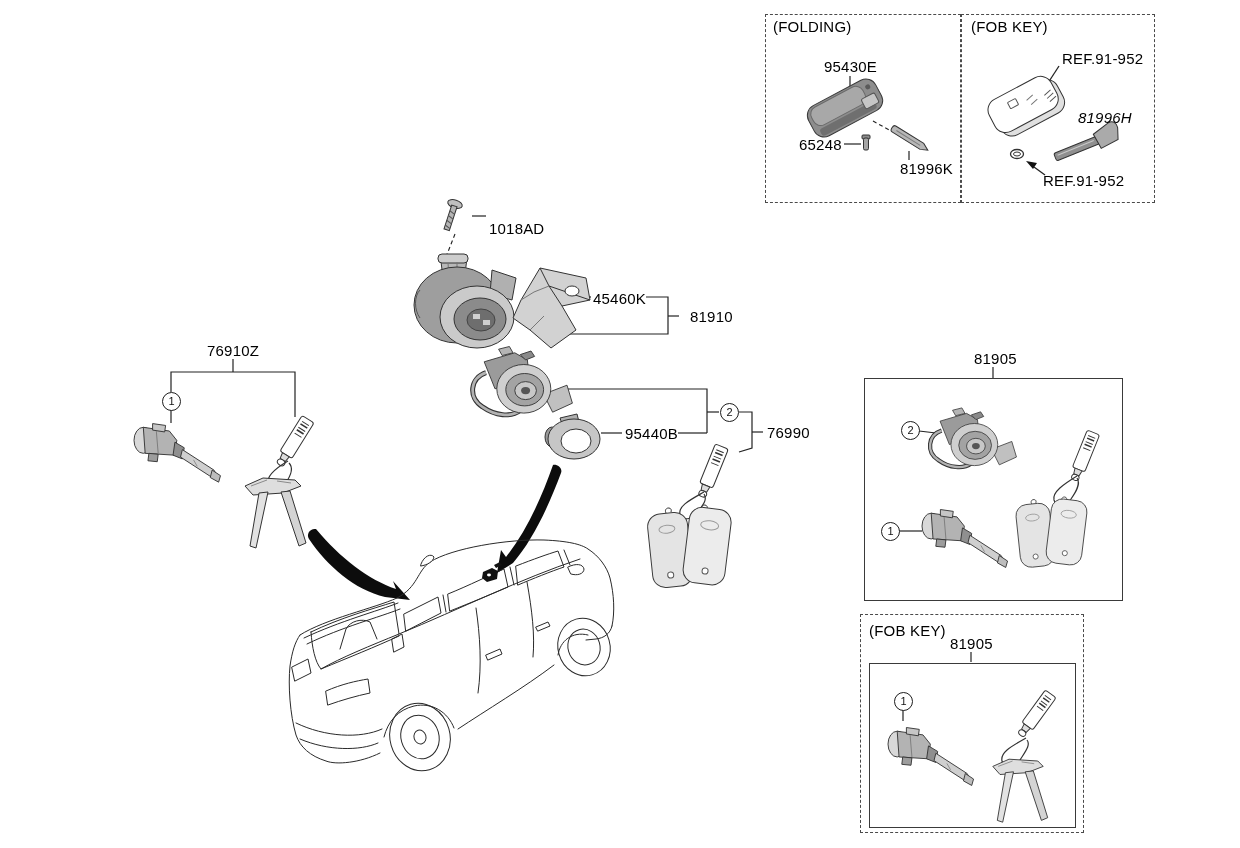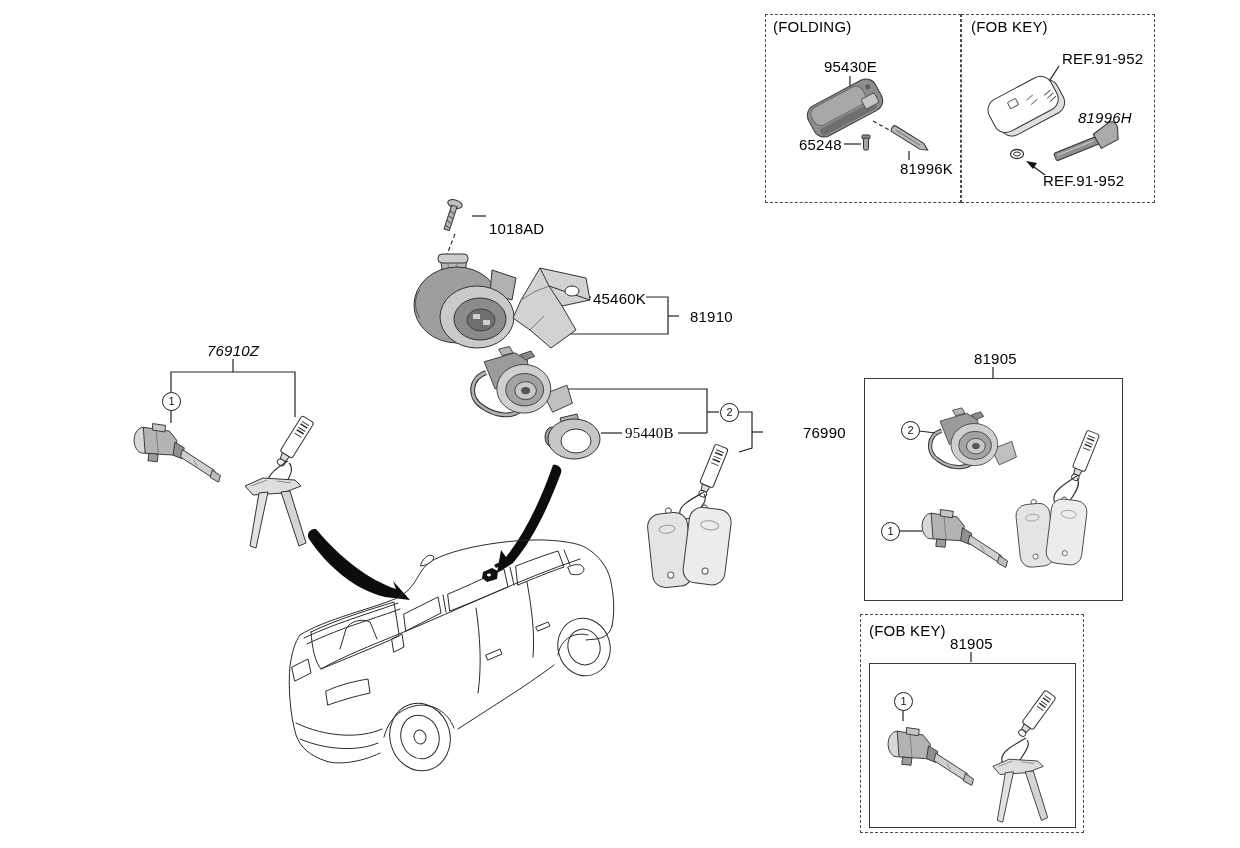--- a/index.html
+++ b/index.html
@@ -272,23 +272,23 @@
 <div class="lbl" style="left:884px;top:160px;margin-left:16px;">81996K</div>
 
 <div class="lbl" style="left:971px;top:18px;">(FOB KEY)</div>
 <div class="lbl ref" style="left:1062px;top:50px;">REF.91-952</div>
 <div class="lbl" style="left:1078px;top:109px;font-style:italic;">81996H</div>
 <div class="lbl ref" style="left:1043px;top:172px;">REF.91-952</div>
 
 <div class="lbl" style="left:489px;top:220px;">1018AD</div>
 <div class="lbl" style="left:593px;top:290px;">45460K</div>
 <div class="lbl" style="left:682px;top:308px;margin-left:8px;">81910</div>
-<div class="lbl" style="left:625px;top:425px;font-family:Liberation Serif, serif;">95440B</div>
-<div class="lbl" style="left:767px;top:424px;margin-left:36px;">76990</div>
-<div class="lbl" style="left:207px;top:342px;font-style:italic;">76910Z</div>
+<div class="lbl" style="left:625px;top:425px;">95440B</div>
+<div class="lbl" style="left:767px;top:424px;">76990</div>
+<div class="lbl" style="left:207px;top:342px;">76910Z</div>
 
 <div class="lbl" style="left:974px;top:350px;">81905</div>
 <div class="lbl" style="left:869px;top:622px;">(FOB KEY)</div>
 <div class="lbl" style="left:950px;top:635px;">81905</div>
 
 <div class="callout" style="left:162px;top:392px;">1</div>
 <div class="callout" style="left:720px;top:403px;">2</div>
 <div class="callout" style="left:901px;top:421px;">2</div>
 <div class="callout" style="left:881px;top:522px;">1</div>
 <div class="callout" style="left:894px;top:692px;">1</div>

